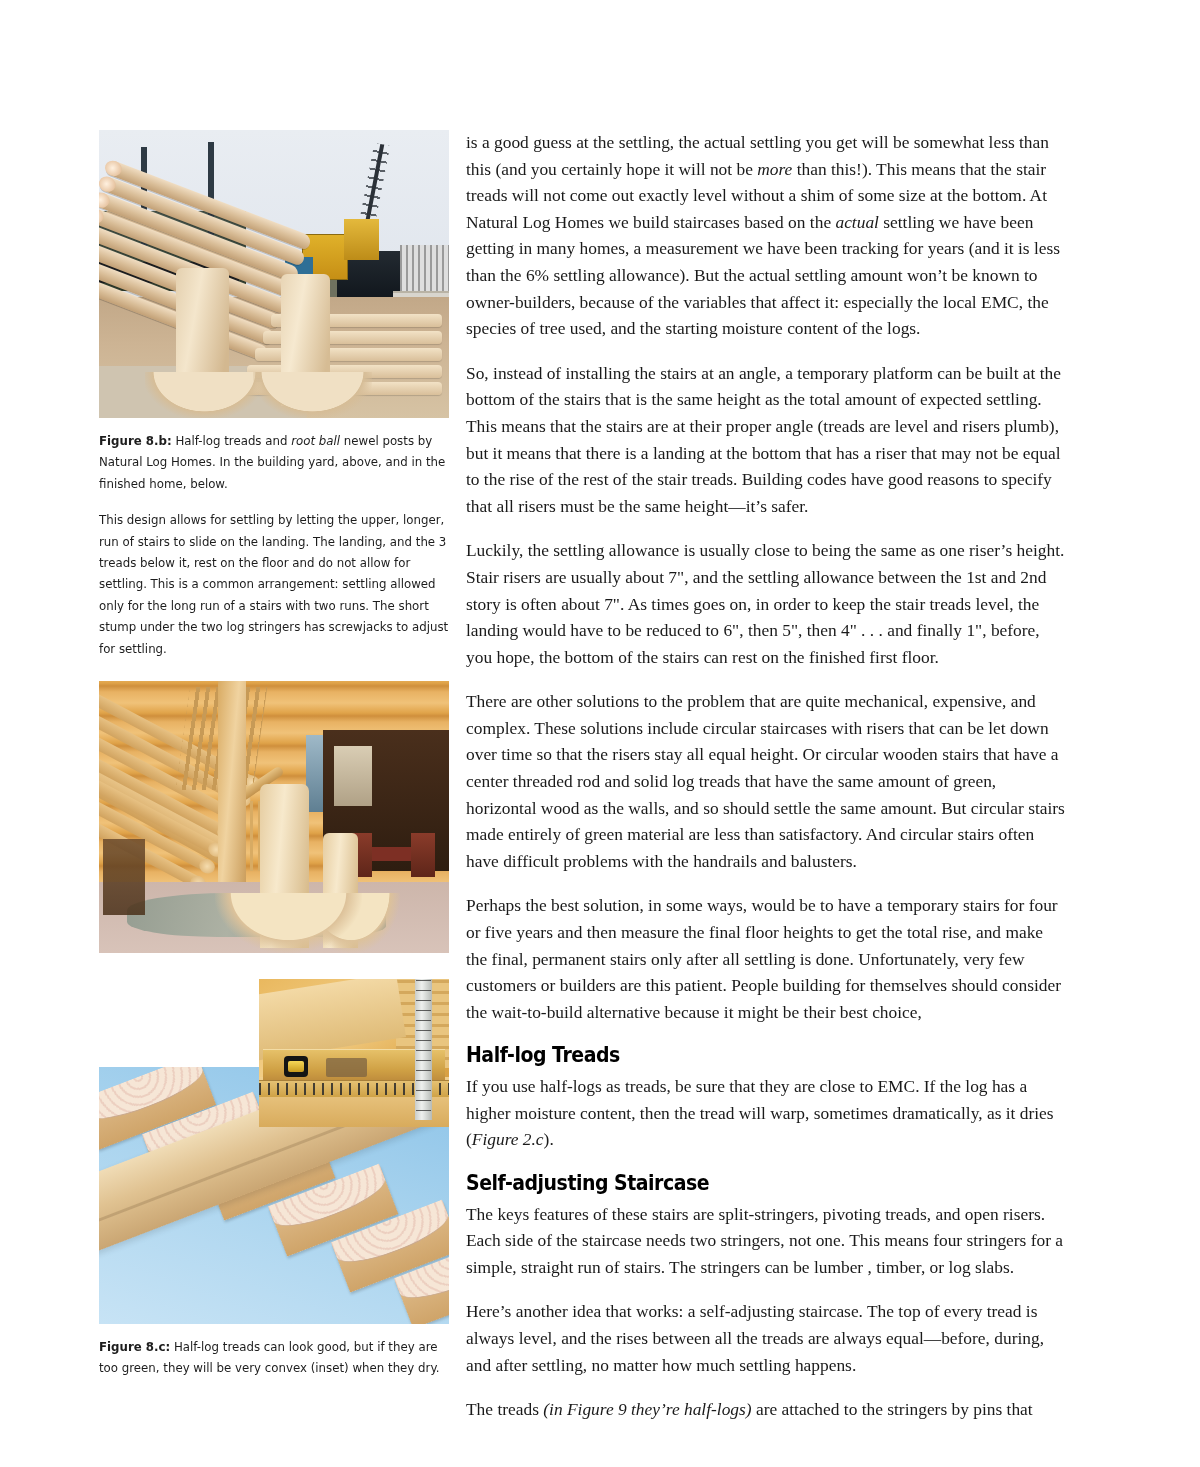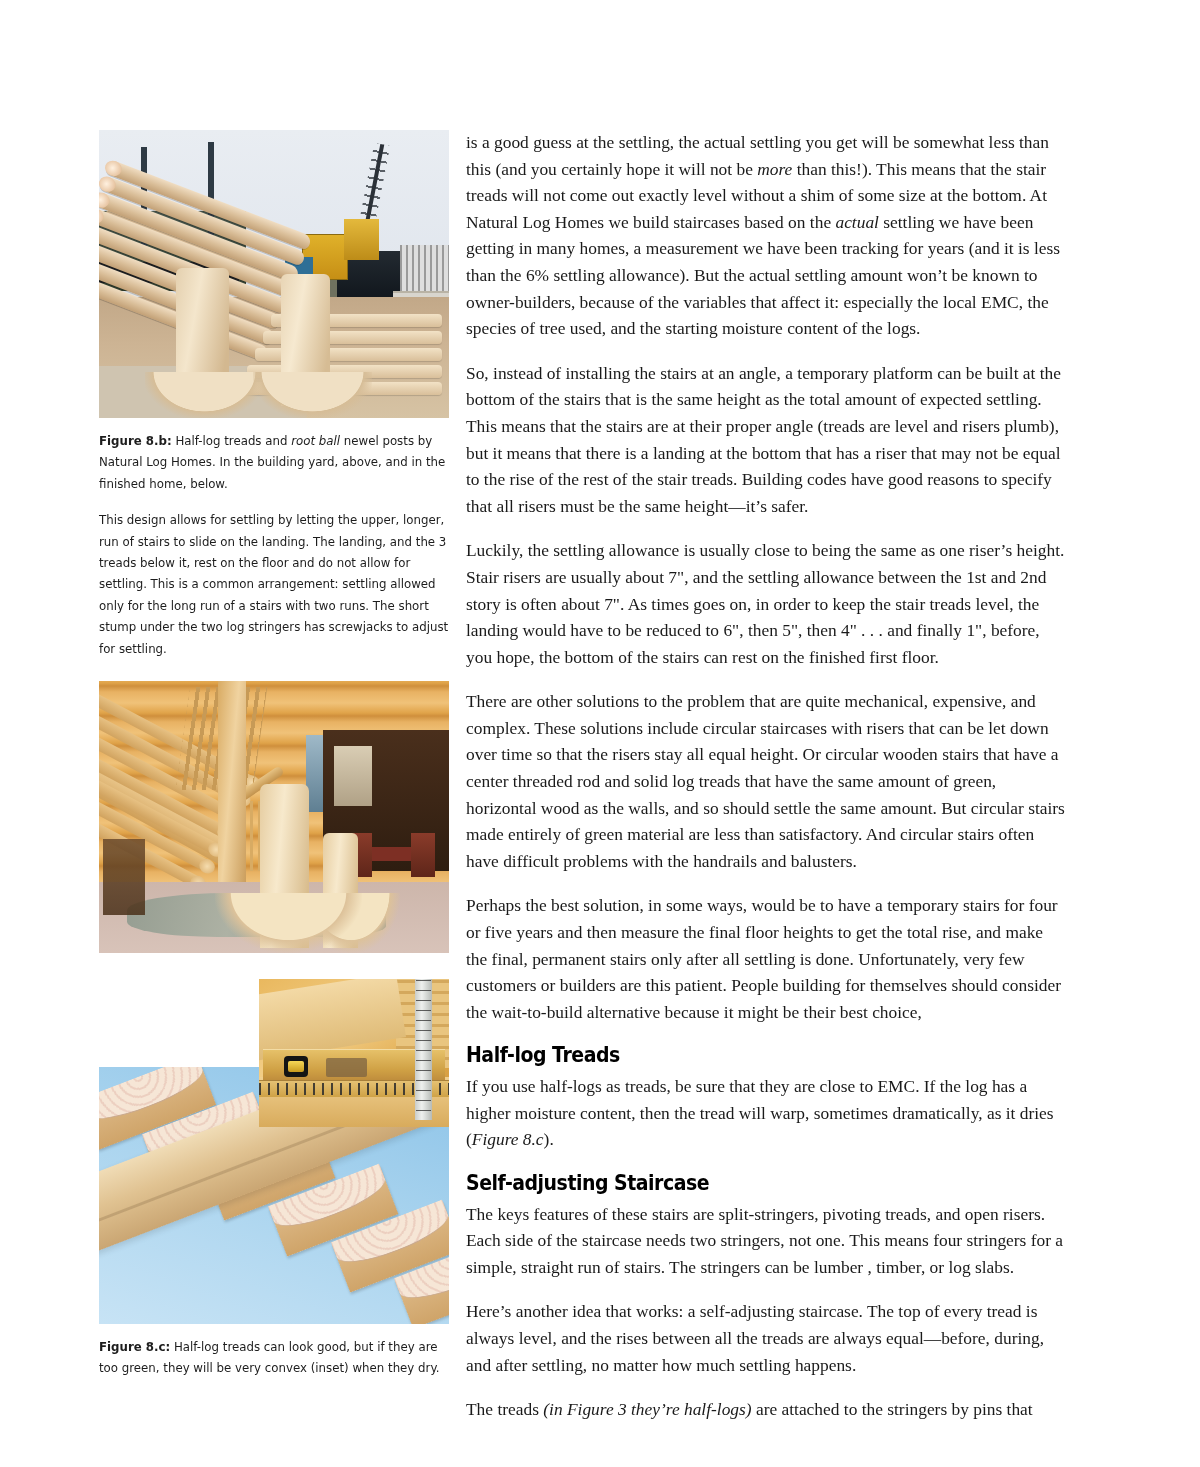--- a/index.html
+++ b/index.html
@@ -552,22 +552,22 @@
   </div>
 
   <div class="col-right">
     <p class="body-p" id="p1">is a good guess at the settling, the actual settling you get will be somewhat less than this (and you certainly hope it will not be <i>more</i> than this!). This means that the stair treads will not come out exactly level without a shim of some size at the bottom. At Natural Log Homes we build staircases based on the <i>actual</i> settling we have been getting in many homes, a measurement we have been tracking for years (and it is less than the 6% settling allowance). But the actual settling amount won’t be known to owner-builders, because of the variables that affect it: especially the local EMC, the species of tree used, and the starting moisture content of the logs.</p>
     <p class="body-p" id="p2">So, instead of installing the stairs at an angle, a temporary platform can be built at the bottom of the stairs that is the same height as the total amount of expected settling. This means that the stairs are at their proper angle (treads are level and risers plumb), but it means that there is a landing at the bottom that has a riser that may not be equal to the rise of the rest of the stair treads. Building codes have good reasons to specify that all risers must be the same height—it’s safer.</p>
     <p class="body-p" id="p3">Luckily, the settling allowance is usually close to being the same as one riser’s height. Stair risers are usually about 7", and the settling allowance between the 1st and 2nd story is often about 7". As times goes on, in order to keep the stair treads level, the landing would have to be reduced to 6", then 5", then 4" . . .  and finally 1", before, you hope, the bottom of the stairs can rest on the finished first floor.</p>
     <p class="body-p" id="p4">There are other solutions to the problem that are quite mechanical, expensive, and complex. These solutions include circular staircases with risers that can be let down over time so that the risers stay all equal height. Or circular wooden stairs that have a center threaded rod and solid log treads that have the same amount of green, horizontal wood as the walls, and so should settle the same amount. But circular stairs made entirely of green material are less than satisfactory. And circular stairs often have difficult problems with the handrails and balusters.</p>
     <p class="body-p" id="p5">Perhaps the best solution, in some ways, would be to have a temporary stairs for four or five years and then measure the final floor heights to get the total rise, and make the final, permanent stairs only after all settling is done. Unfortunately, very few customers or builders are this patient. People building for themselves should consider the wait-to-build alternative because it might be their best choice,</p>
 
     <h2 class="section-head head-gap-top">Half-log Treads</h2>
-    <p class="body-p" id="hl1">If you use half-logs as treads, be sure that they are close to EMC. If the log has a higher moisture content, then the tread will warp, sometimes dramatically, as it dries (<i>Figure 8.c</i>).</p>
+    <p class="body-p" id="hl1">If you use half-logs as treads, be sure that they are close to EMC. If the log has a higher moisture content, then the tread will warp, sometimes dramatically, as it dries (<i>Figure 2.c</i>).</p>
 
     <h2 class="section-head head-gap-top">Self-adjusting Staircase</h2>
     <p class="body-p" id="sa2">The keys features of these stairs are split-stringers, pivoting treads, and open risers. Each side of the staircase needs two stringers, not one. This means four stringers for a simple, straight run of stairs. The stringers can be lumber , timber, or log slabs.</p>
     <p class="body-p" id="sa1">Here’s another idea that works: a self-adjusting staircase. The top of every tread is always level, and the rises between all the treads are always equal—before, during, and after settling, no matter how much settling happens.</p>
-    <p class="body-p" id="sa3">The treads <i>(in Figure 3 they’re half-logs)</i> are attached to the stringers by pins that</p>
+    <p class="body-p" id="sa3">The treads <i>(in Figure 9 they’re half-logs)</i> are attached to the stringers by pins that</p>
   </div>
 
 
 </div>
 
 </body></html>

